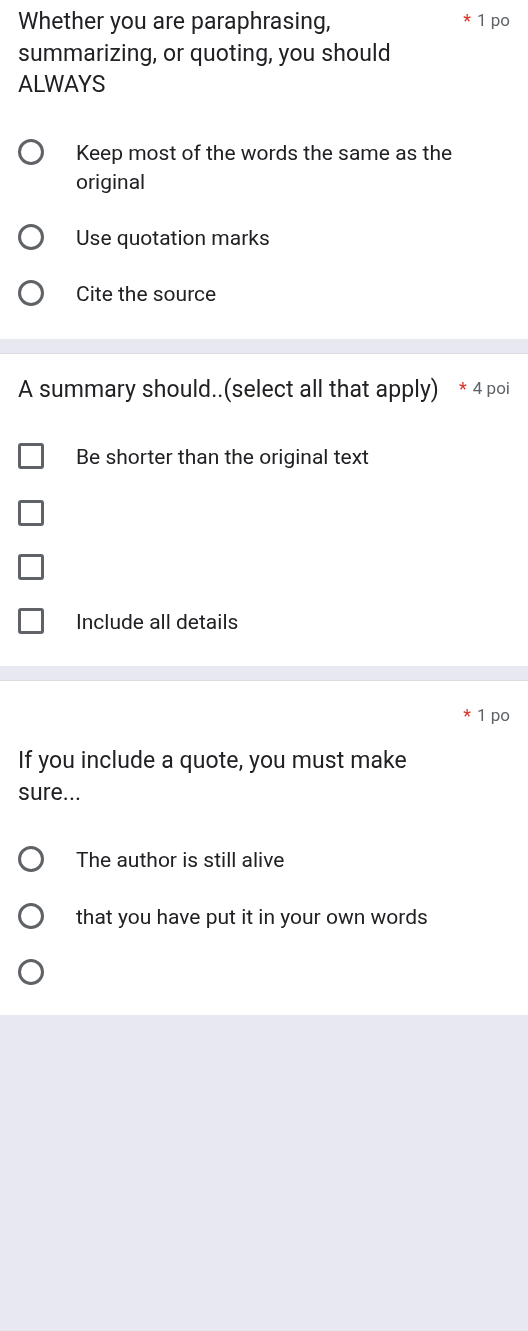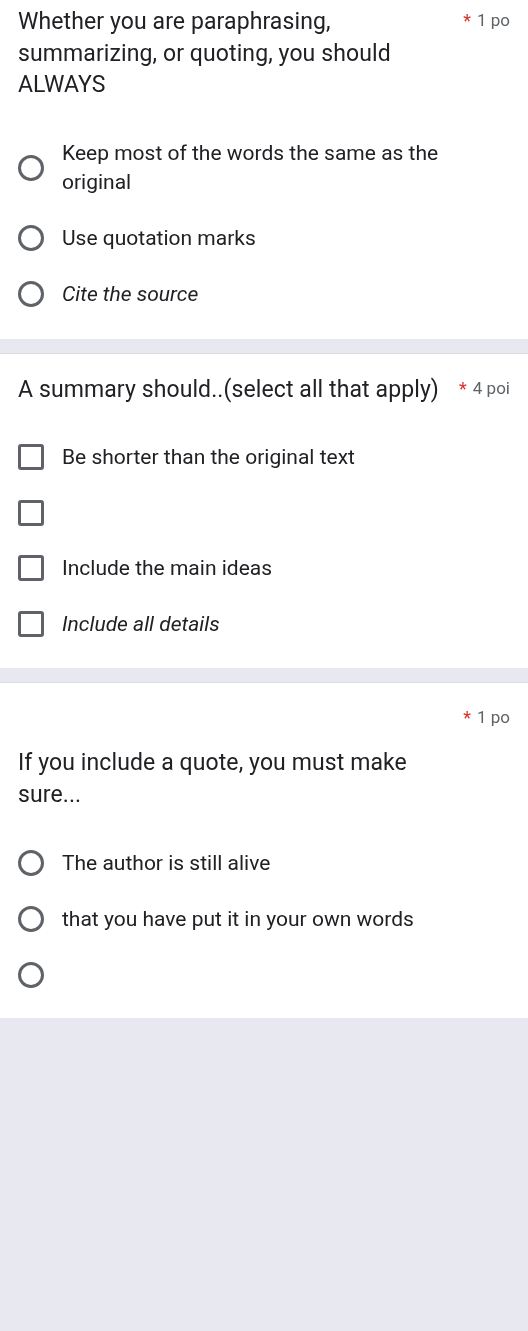--- a/index.html
+++ b/index.html
@@ -33,26 +33,26 @@
     align-items: flex-start;
     font-size: 17px;
     color: #5f6368;
     white-space: nowrap;
     padding-top: 4px;
   }
   .star { color: #d93025; margin-right: 6px; font-size: 18px; }
   .options { margin-top: 38px; }
   .opt {
     display: flex;
-    align-items: center;
-    gap: 18px;
+    align-items: flex-start;
+    gap: 32px;
     margin-bottom: 28px;
     cursor: pointer;
   }
-  .opt:last-child { margin-bottom: 6px; font-style: italic; }
+  .opt:last-child { margin-bottom: 6px; }
   .radio {
     width: 26px;
     height: 26px;
     border: 3px solid #5f6368;
     border-radius: 50%;
     flex: 0 0 auto;
   }
   .checkbox {
     width: 26px;
     height: 26px;
@@ -105,21 +105,20 @@
   <div class="options">
     <div class="opt">
       <div class="checkbox"></div>
       <div class="opt-label">Be shorter than the original text</div>
     </div>
     <div class="opt">
       <div class="checkbox"></div>
     </div>
     <div class="opt">
       <div class="checkbox"></div>
-      <div class="opt-label">Include the main ideas</div>
     </div>
     <div class="opt">
       <div class="checkbox"></div>
       <div class="opt-label">Include all details</div>
     </div>
   </div>
 </div>
 
 <div class="card">
   <div class="q-header">

